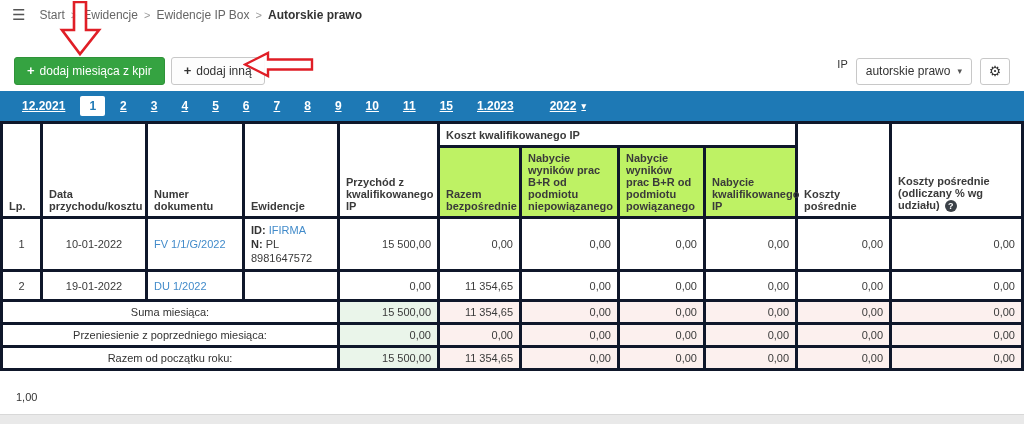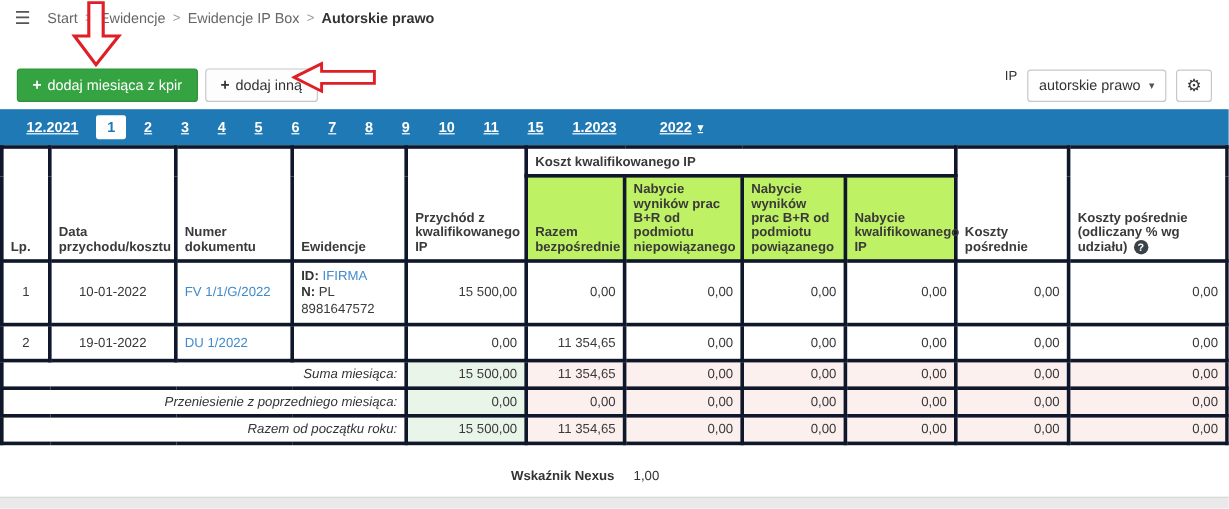--- a/index.html
+++ b/index.html
@@ -45,21 +45,21 @@
   th.group { vertical-align:middle; height:24px; font-weight:bold; }
   thead tr.h2 th { height:54px; }
   th.tint { background:#bef264; }
   td.c { text-align:center; }
   td.r { text-align:right; }
   a.doclink { color:#428bca; text-decoration:none; cursor:pointer; }
   .contractor { line-height:14px; }
   .contractor b { color:#333; }
   tr.datarow td { height:30px; }
   tr.sum td { height:21px; }
-  td.sum-label { text-align:right; color:#333;font-style:italic; }
+  td.sum-label { text-align:center; color:#333; }
   td.green { background:#eaf5ea; }
   td.pink { background:#fcf0ee; }
 
   
   .stats { margin-top:20px; }
   .stat-row { display:flex; font-size:11px; margin-bottom:11px; }
   .stat-label { width:512px; text-align:right; font-weight:bold; color:#333; }
   .stat-value { margin-left:16px; color:#333; }
 
   
@@ -225,21 +225,20 @@
       <td class="r pink">0,00</td>
       <td class="r pink">0,00</td>
       <td class="r pink">0,00</td>
       <td class="r pink">0,00</td>
     </tr>
   </tbody>
 </table>
 
 <div class="stats">
   <div class="stat-row">
-    <span class="stat-label">Wskaźnik Nexus</span>
     <span class="stat-value">1,00</span>
   </div>
 </div>
 
 <div class="bottom-strip"></div>
 
 <svg class="arrow-overlay" style="left:58px; top:1px;" width="46" height="56" viewBox="0 0 46 56">
   <path d="M16 1 L28 1 L28 29 L41 29 L22 53 L4 29 L16 29 Z" fill="rgba(255,255,255,0.92)" stroke="#e01e26" stroke-width="2.6" stroke-linejoin="miter"></path>
 </svg>
 <svg class="arrow-overlay" style="left:243px; top:51px;" width="72" height="27" viewBox="0 0 72 27">

